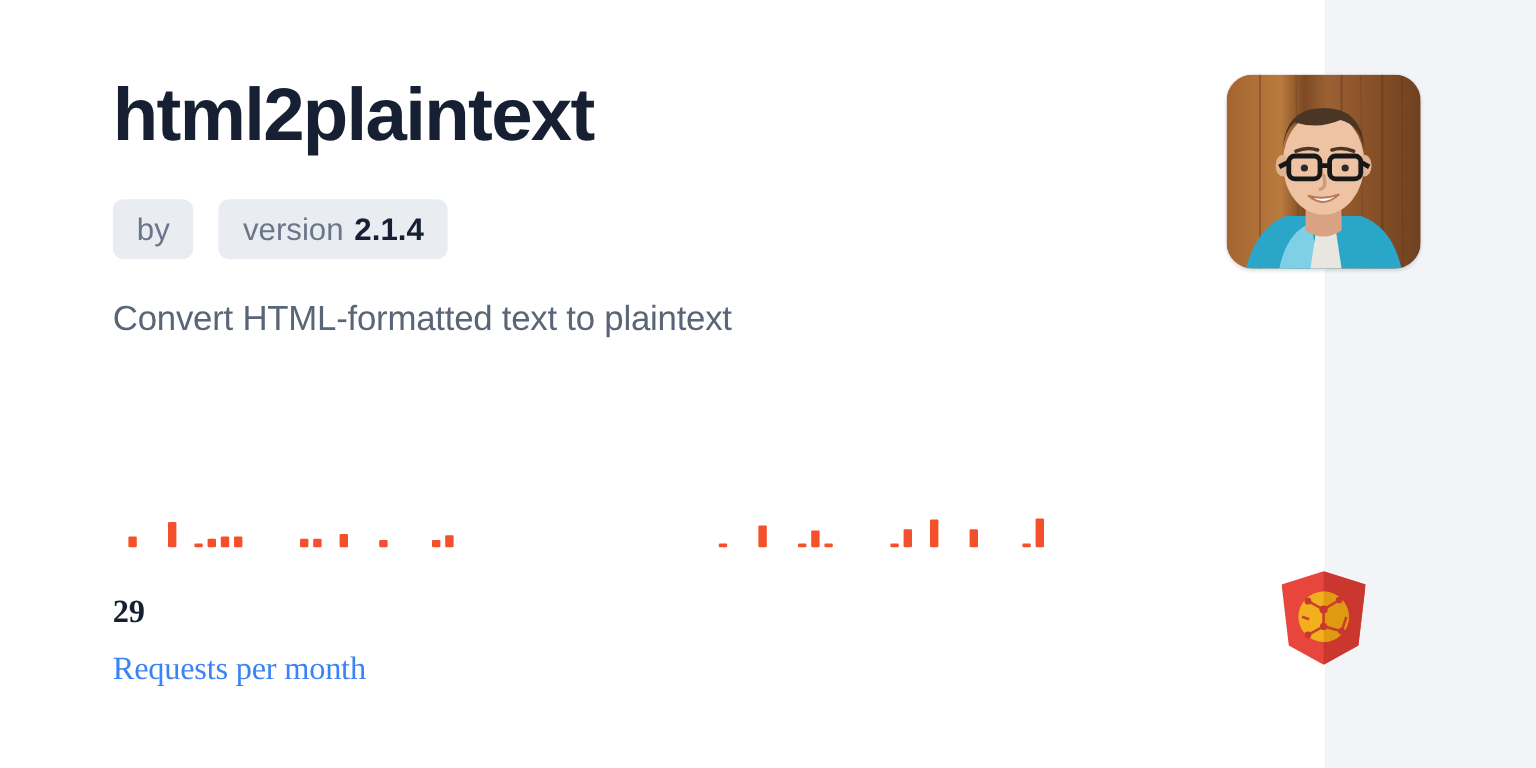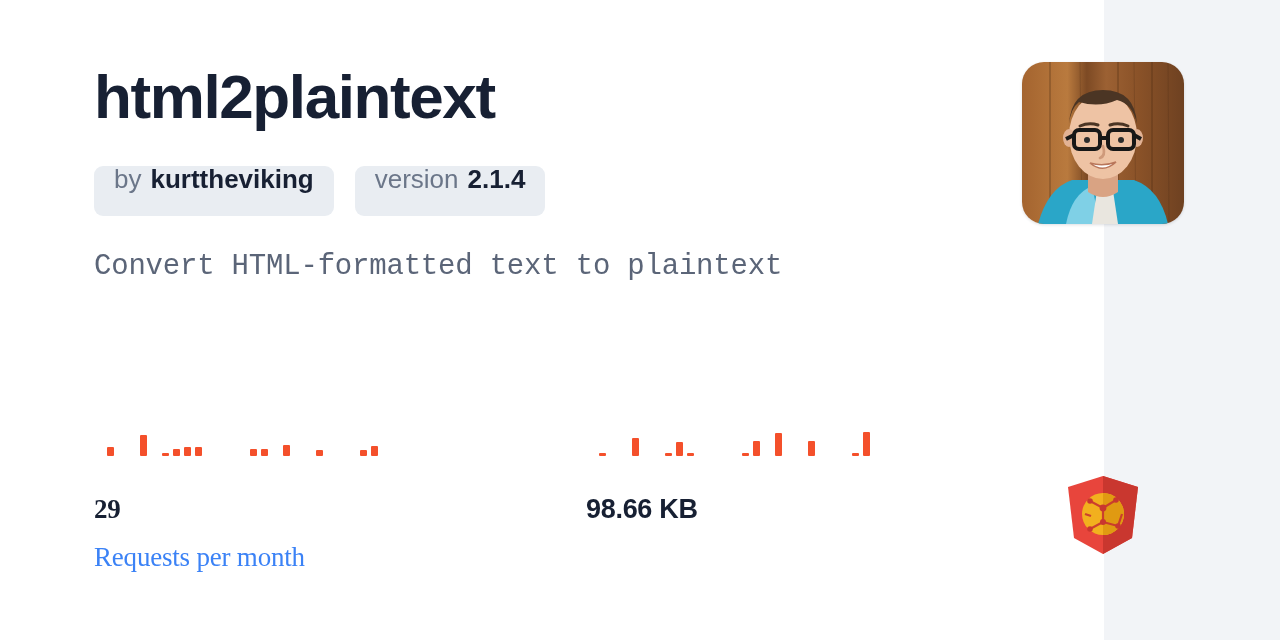--- a/index.html
+++ b/index.html
@@ -29,32 +29,32 @@
     color:#172033; line-height:1.12; white-space:nowrap;
   }
   #badge-row {
     position:absolute; left:94px; top:166px;
     display:flex; align-items:center; gap:21px;
   }
   .badge {
     background:#e9edf2;
     border-radius:9px;
     height:50px;
-    display:flex; gap:9px;
+    display:flex; align-items:center; gap:9px;
     padding:0 20px;
     font-size:26px; line-height:1;
     white-space:nowrap;
   }
   .badge .lbl { color:#6b7689; font-weight:400; }
   .badge .val { color:#172033; font-weight:700; }
 
   #tagline {
     position:absolute; left:94px; top:250px;
     font-size:29px; font-weight:400; color:#5b6578;
-    letter-spacing:-0.2px; white-space:nowrap;font-family:Liberation Mono, monospace;
+    letter-spacing:-0.2px; white-space:nowrap;
   }
 
   
   #avatar {
     position:absolute; left:1022px; top:62px;
     width:162px; height:162px;
     border-radius:22px;
     overflow:hidden;
     box-shadow:0 1px 3px rgba(20,30,50,.14);
   }
@@ -98,21 +98,20 @@
 
 <div id="card">
 
   <div id="right-panel"></div>
 
   <div id="pkg-title">html2plaintext</div>
 
   <div id="badge-row">
     <div class="badge">
       <span class="lbl">by</span>
-      <span class="val">kurttheviking</span>
     </div>
     <div class="badge">
       <span class="lbl">version</span>
       <span class="val">2.1.4</span>
     </div>
   </div>
 
   <div id="tagline">Convert HTML-formatted text to plaintext</div>
 
   <div id="avatar">
@@ -196,21 +195,20 @@
         <div class="bar" style="left: 79px; height: 3px; background: rgb(244, 80, 43);"></div>
         <div class="bar" style="left: 90px; height: 14px; background: rgb(244, 80, 43);"></div>
         <div class="bar" style="left: 101px; height: 3px; background: rgb(244, 80, 43);"></div>
         <div class="bar" style="left: 156px; height: 3px; background: rgb(244, 80, 43);"></div>
         <div class="bar" style="left: 167px; height: 15.5px; background: rgb(244, 80, 43);"></div>
         <div class="bar" style="left: 189px; height: 23px; background: rgb(244, 80, 43);"></div>
         <div class="bar" style="left: 222px; height: 15px; background: rgb(244, 80, 43);"></div>
         <div class="bar" style="left: 266px; height: 3px; background: rgb(244, 80, 43);"></div>
         <div class="bar" style="left: 277px; height: 24.5px; background: rgb(244, 80, 43);"></div>
       </div>
-    <div class="stat-value">98.66 KB</div>
   </div>
 
   <div id="jsdelivr-logo">
     <svg viewBox="0 0 70 78" xmlns="http://www.w3.org/2000/svg" role="img" aria-label="jsDelivr logo">
       <path d="M35 0 L70 11 L64 62 L35 78 L6 62 L0 11 Z" fill="#e8453c"></path>
       <path d="M35 0 L70 11 L64 62 L35 78 Z" fill="#c9372f"></path>
       <circle cx="35" cy="38" r="21" fill="#f2b01e"></circle>
       <path d="M35 17 a21 21 0 0 1 0 42 z" fill="#e09a12"></path>
       <g stroke="#c9372f" stroke-width="2.2" fill="none" opacity=".92">
         <path d="M22 25 L35 32 L48 24"></path>

